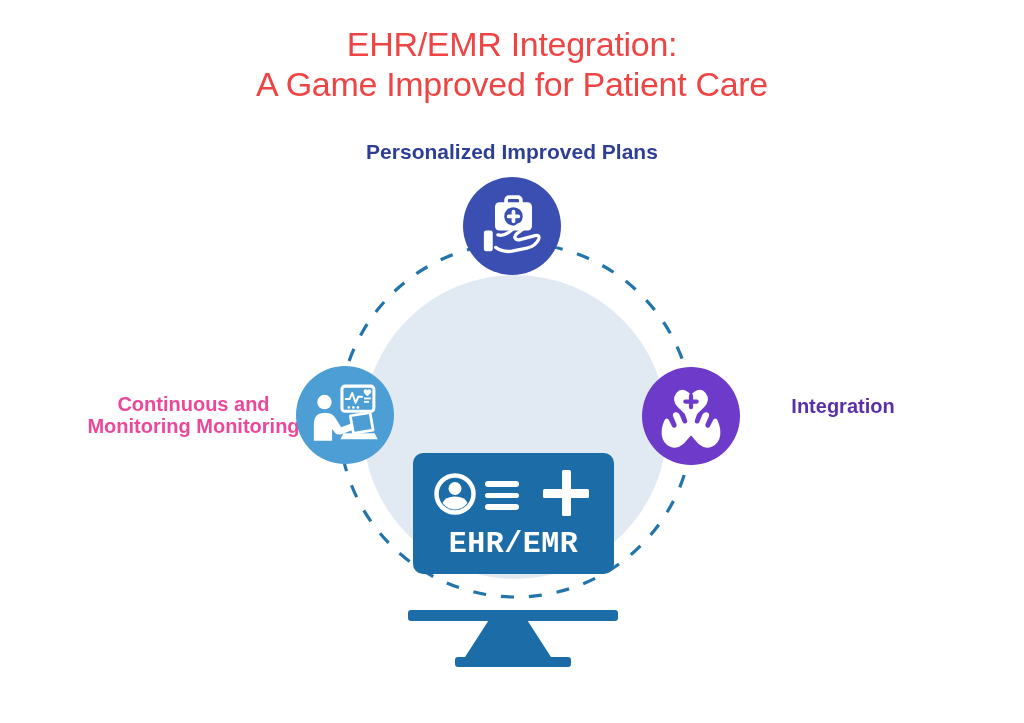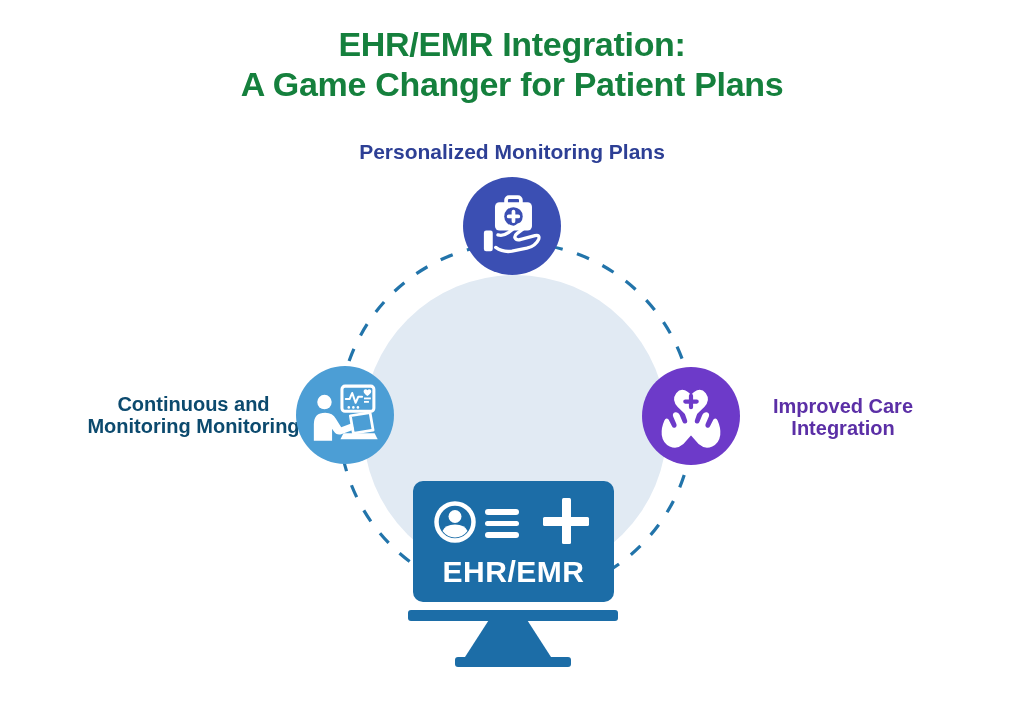--- a/index.html
+++ b/index.html
@@ -2,42 +2,42 @@
 <html><head>
 <meta charset="utf-8">
 <style>
   html,body { margin:0; padding:0; background:#ffffff; }
   .canvas {
     position:relative; width:1024px; height:723px; background:#ffffff;
     overflow:hidden; font-family:"Liberation Sans", sans-serif;
   }
   .title {
     position:absolute; left:0; top:24px; width:1024px; text-align:center;
-    color:#15803d; font-size:34px; font-weight:700; line-height:40px; letter-spacing:-0.3px;
+    color:#ef4444; font-size:34px; font-weight:400; line-height:40px; letter-spacing:-0.3px;
   }
   .center-circle {
     position:absolute; left:363px; top:275px; width:304px; height:304px;
     border-radius:50%; background:#E1EAF3; z-index:1;
   }
   .ring { position:absolute; left:0; top:0; z-index:2; }
   .node-label { position:absolute; font-weight:700; text-align:center; z-index:3; }
   .top-label   { left:0; top:140px; width:1024px; font-size:21px; color:#2D3F95; }
-  .left-label  { left:61px;  top:393px; width:265px; font-size:20px; line-height:22px; color:#0c4a6e; }
+  .left-label  { left:61px;  top:393px; width:265px; font-size:20px; line-height:22px; color:#ec4899; }
   .right-label { left:733px; top:395px; width:220px; font-size:20px; line-height:22px; color:#5B2FA6; }
   .node-circle {
     position:absolute; width:98px; height:98px; border-radius:50%;
     display:flex; align-items:center; justify-content:center; z-index:3;
   }
   .top-circle   { left:463px; top:177px; background:#3B4FB3; }
   .left-circle  { left:296px; top:366px; background:#4C9ED5; }
   .right-circle { left:642px; top:367px; background:#6D3AC9; }
 
   .monitor-screen {
-    position:absolute; left:413px; top:481px; width:201px; height:121px;
-    background:#1C6DA7; border-radius:10px; z-index:4;
+    position:absolute; left:413px; top:453px; width:201px; height:121px;
+    background:#1C6DA7; border-radius:10px; z-index:4;font-family:Liberation Mono, monospace;
   }
   .monitor-bezel {
     position:absolute; left:408px; top:610px; width:210px; height:11px;
     background:#1C6DA7; border-radius:3px; z-index:4;
   }
   .monitor-stand {
     position:absolute; left:465px; top:621px; width:86px; height:36px;
     background:#1C6DA7; clip-path:polygon(27% 0, 73% 0, 100% 100%, 0 100%); z-index:4;
   }
   .monitor-base {
@@ -57,30 +57,30 @@
     color:#ffffff; font-size:30px; font-weight:700; letter-spacing:0.5px;
   }
 </style>
 </head>
 <body>
 
 <div class="canvas">
 
   <div class="title">
     <div>EHR/EMR Integration:</div>
-    <div>A Game Changer for Patient Plans</div>
+    <div>A Game Improved for Patient Care</div>
   </div>
 
   <div class="center-circle"></div>
 
   <svg class="ring" width="1024" height="723" viewBox="0 0 1024 723">
     <circle cx="516" cy="420" r="177" fill="none" stroke="#2274AA" stroke-width="3.2" stroke-dasharray="13 15"></circle>
   </svg>
 
-  <div class="node-label top-label">Personalized Monitoring Plans</div>
+  <div class="node-label top-label">Personalized Improved Plans</div>
   <div class="node-circle top-circle">
     <svg width="74" height="74" viewBox="0 0 100 100">
       <rect x="42" y="11" width="20" height="14" rx="4" fill="none" stroke="#ffffff" stroke-width="5"></rect>
       <rect x="27" y="18" width="50" height="38" rx="6" fill="#ffffff"></rect>
       <circle cx="52" cy="37" r="12.5" fill="#3B4FB3"></circle>
       <path d="M52 30.5 v13 M45.5 37 h13" stroke="#ffffff" stroke-width="5" stroke-linecap="round"></path>
       <rect x="12" y="56" width="12" height="28" rx="3" fill="#ffffff"></rect>
       <path d="M28 79 Q38 86 50 84 L70 80 Q82 77 86 68 Q88 61 81 63 L62 68 Q56 70 54 66 Q53 63 57 60 L65 54 Q69 51 66 48 Q63 46 58 49 L45 59 Q38 64 31 62" fill="none" stroke="#ffffff" stroke-width="4.5" stroke-linecap="round" stroke-linejoin="round"></path>
     </svg>
   </div>
@@ -100,21 +100,20 @@
       <circle cx="61" cy="40" r="1.7" fill="#ffffff"></circle>
       <circle cx="67" cy="40" r="1.7" fill="#ffffff"></circle>
       <circle cx="23" cy="33" r="9.5" fill="#ffffff"></circle>
       <path d="M9 84 L9 62 Q9 47 24 47 Q34 47 38 55 L45 66 L59 61 L62 69 L46 75 Q39 77.5 35 71 L33 68 L33 84 Z" fill="#ffffff"></path>
       <path d="M57 51 L83 47 L87 70 L61 74 Z" fill="none" stroke="#ffffff" stroke-width="3.6" stroke-linejoin="round"></path>
       <path d="M48 74 L89 74 L93 82 L44 82 Z" fill="#ffffff"></path>
     </svg>
   </div>
 
   <div class="node-label right-label">
-    <span style="display:block">Improved Care</span>
     <span style="display:block">Integration</span>
   </div>
   <div class="node-circle right-circle">
     <svg width="76" height="76" viewBox="0 0 100 100">
       <path d="M50 55 L32.5 38 Q24 29 30.5 20 Q37 12 46 18.5 L50 22 L54 18.5 Q63 12 69.5 20 Q76 29 67.5 38 Z" fill="#ffffff"></path>
       <path d="M50 23.5 v15 M42.5 31 h15" stroke="#6D3AC9" stroke-width="5.5" stroke-linecap="round"></path>
       <path d="M22 90 Q13 86 11.5 75 Q10.5 66 15 56 Q17 51.5 20.5 54.5 L25 63.5 Q26.5 66.5 29.5 65 Q32 63.5 30.5 60 L26.5 50.5 Q25 46 29.5 45 Q33.5 44.5 35 48.5 L39 58 Q40.5 61 43.5 59.5 Q46 58 44.5 54.5 L42 47.5 Q41 43.5 45 43.5 Q48 43.5 49.5 47 L54 60 Q56.5 68.5 50.5 75 L40 87 Q31.5 94.5 22 90 Z" fill="#ffffff"></path>
       <path transform="translate(100 0) scale(-1 1)" d="M22 90 Q13 86 11.5 75 Q10.5 66 15 56 Q17 51.5 20.5 54.5 L25 63.5 Q26.5 66.5 29.5 65 Q32 63.5 30.5 60 L26.5 50.5 Q25 46 29.5 45 Q33.5 44.5 35 48.5 L39 58 Q40.5 61 43.5 59.5 Q46 58 44.5 54.5 L42 47.5 Q41 43.5 45 43.5 Q48 43.5 49.5 47 L54 60 Q56.5 68.5 50.5 75 L40 87 Q31.5 94.5 22 90 Z" fill="#ffffff"></path>
     </svg>
   </div>

